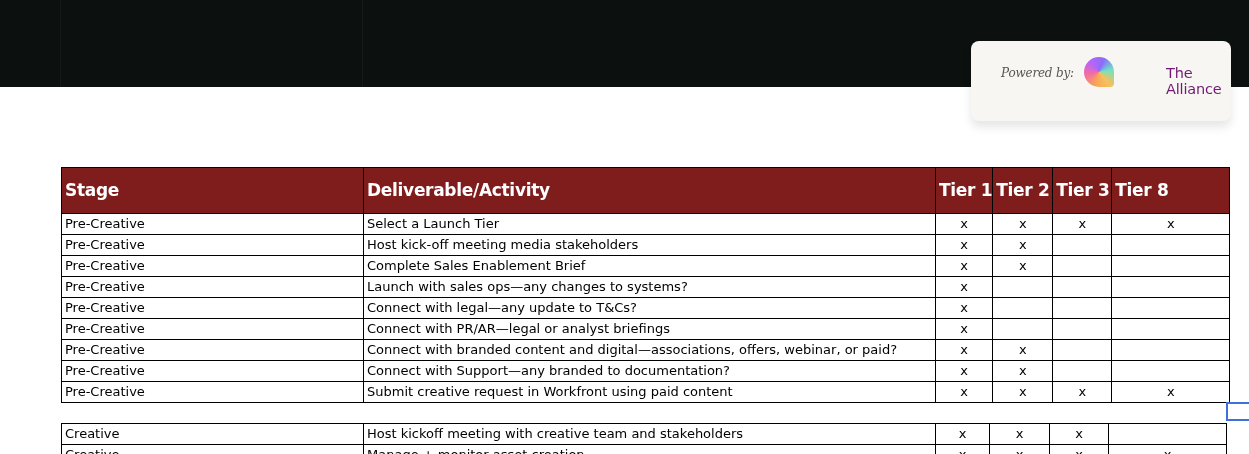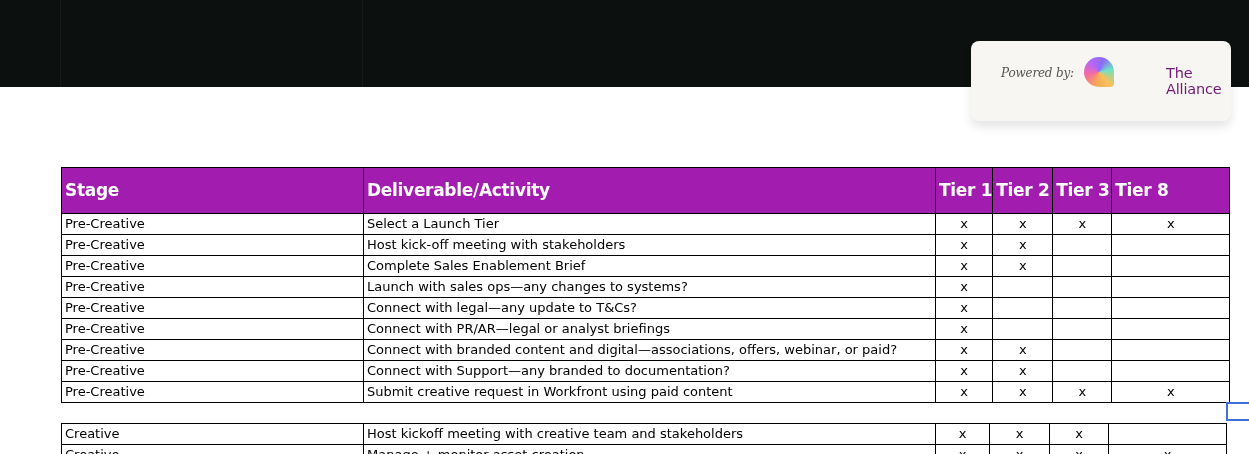--- a/index.html
+++ b/index.html
@@ -41,21 +41,21 @@
     table.grid {
       position: absolute; border-collapse: collapse; table-layout: fixed;
       font-family: "DejaVu Sans", sans-serif;
     }
     table.grid td, table.grid th {
       border: 1px solid #000; padding: 0 0 0 3px;
       font-size: 13px; color: #000; height: 20px; line-height: 20px;
       white-space: nowrap; overflow: hidden; text-align: left;
     }
     table.grid th {
-      background: #a21caf; color: #ffffff; font-weight: bold; font-size: 17px;
+      background: #7f1d1d; color: #ffffff; font-weight: bold; font-size: 17px;
       height: 45px; line-height: 45px; padding-left: 3px; letter-spacing: -0.3px;
       border-color: #000;
     }
     table.grid td.mark { text-align: center; padding: 0; }
     table.grid th.tier { padding-left: 3px; }
     #t1 { left: 61px; top: 167px; }
     #t2 { left: 61px; top: 423px; }
     .sel-cell {
       position: absolute; left: 1226px; top: 402px; width: 30px; height: 19px;
       border: 2px solid #3f6fd8; box-sizing: border-box;
@@ -98,21 +98,21 @@
       <tr>
         <td>Pre-Creative</td>
         <td>Select a Launch Tier</td>
         <td class="mark">x</td>
         <td class="mark">x</td>
         <td class="mark">x</td>
         <td class="mark">x</td>
       </tr>
       <tr>
         <td>Pre-Creative</td>
-        <td>Host kick-off meeting with stakeholders</td>
+        <td>Host kick-off meeting media stakeholders</td>
         <td class="mark">x</td>
         <td class="mark">x</td>
         <td class="mark"></td>
         <td class="mark"></td>
       </tr>
       <tr>
         <td>Pre-Creative</td>
         <td>Complete Sales Enablement Brief</td>
         <td class="mark">x</td>
         <td class="mark">x</td>

